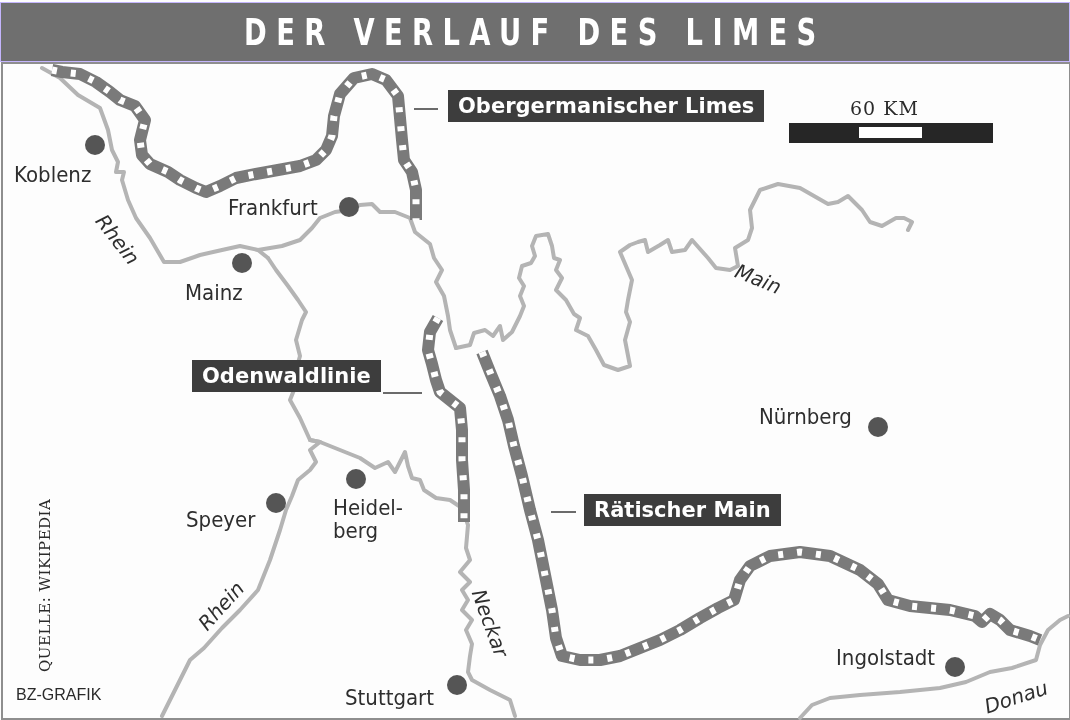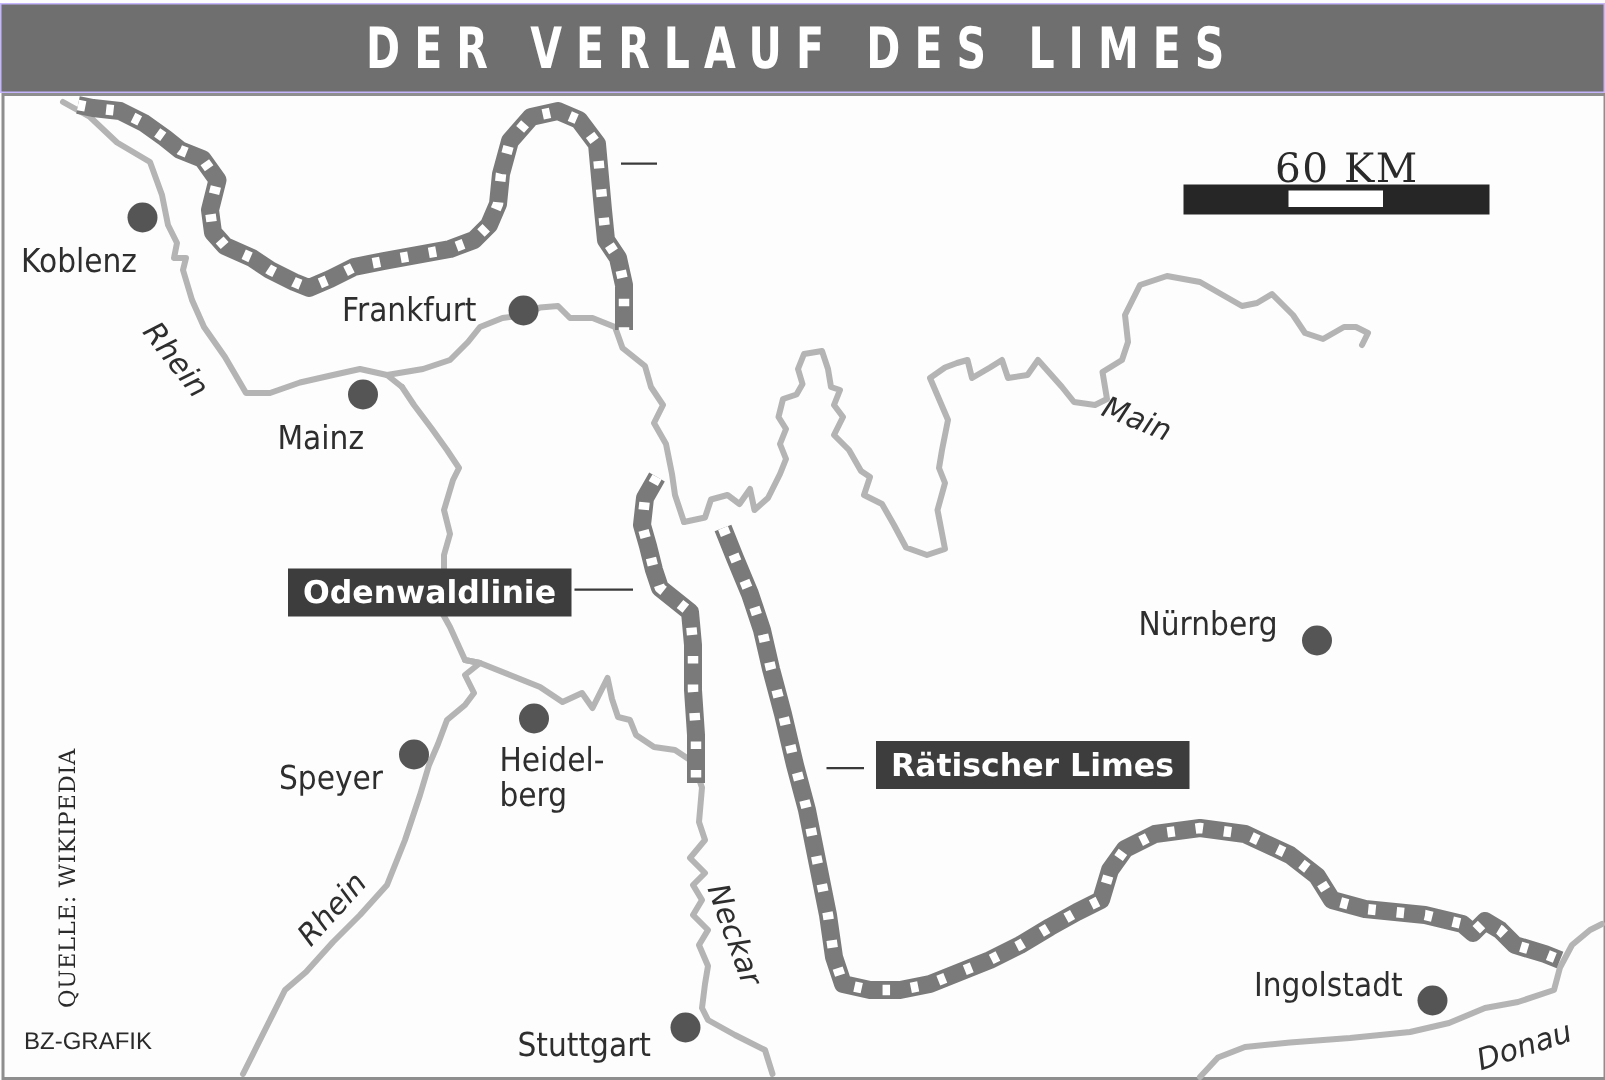--- a/index.html
+++ b/index.html
@@ -64,21 +64,21 @@
       font-size: 21px;
       line-height: 32px;
       height: 32px;
       padding: 0 10px;
       white-space: nowrap;
     }
     .scale-label {
       position: absolute;
       left: 850px; top: 97px;
       font-family: "DejaVu Serif", "Liberation Serif", serif;
-      font-size: 27px;
+      font-size: 19px;
       color: #2a2a2a;
       letter-spacing: 1px;
       text-align: center;
     }
     .scale-bar {
       position: absolute;
       left: 789px; top: 123px;
       width: 204px; height: 20px;
       background: #262626;
     }
@@ -169,22 +169,23 @@
       <circle cx="457" cy="685" r="10"></circle>
       <circle cx="955" cy="667" r="10"></circle>
     </g>
   </svg>
 
   <div class="scale-label">60 KM</div>
   <div class="scale-bar">
     <div class="scale-seg"></div>
   </div>
 
-  <div class="limes-label" style="left:192px; top:379px;">Odenwaldlinie</div>
-  <div class="limes-label" style="left:584px; top:494px;">Rätischer Limes</div>
+  <div class="limes-label" style="left:448px; top:90px;">Obergermanischer Limes</div>
+  <div class="limes-label" style="left:192px; top:360px;">Odenwaldlinie</div>
+  <div class="limes-label" style="left:584px; top:494px;">Rätischer Main</div>
 
   <div class="city-label" style="left:14px; top:163px;">Koblenz</div>
   <div class="city-label" style="left:228px; top:196px;">Frankfurt</div>
   <div class="city-label" style="left:185px; top:281px;">Mainz</div>
   <div class="city-label" style="left:759px; top:405px;">Nürnberg</div>
   <div class="city-label" style="left:186px; top:508px;">Speyer</div>
   <div class="city-label" style="left:333px; top:496px;">Heidel-</div>
   <div class="city-label" style="left:333px; top:519px;">berg</div>
   <div class="city-label" style="left:345px; top:686px;">Stuttgart</div>
   <div class="city-label" style="left:836px; top:646px;">Ingolstadt</div>

